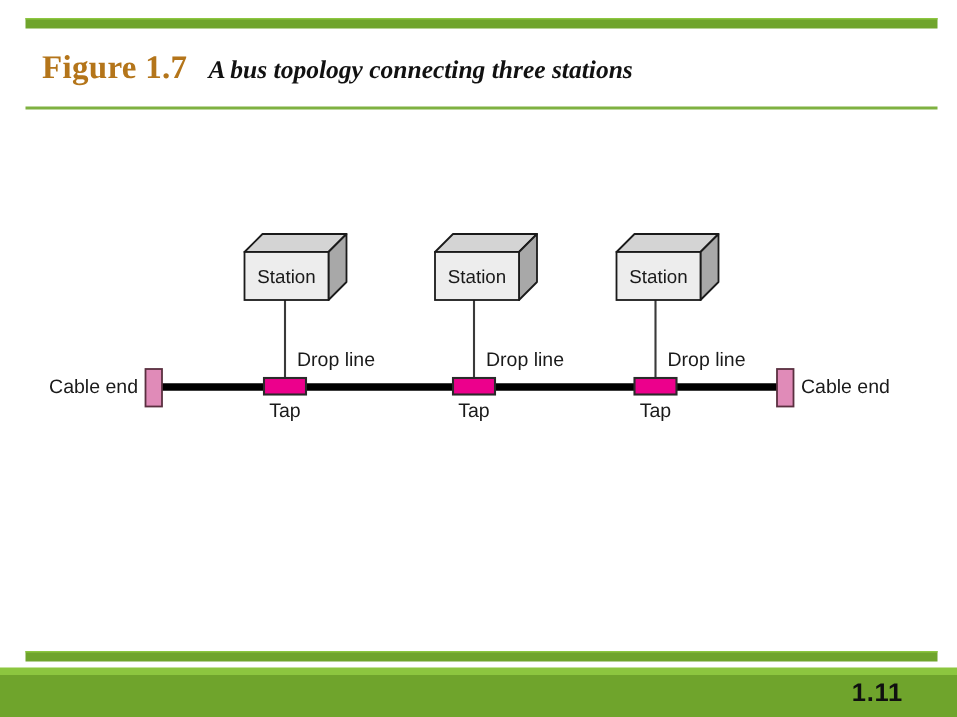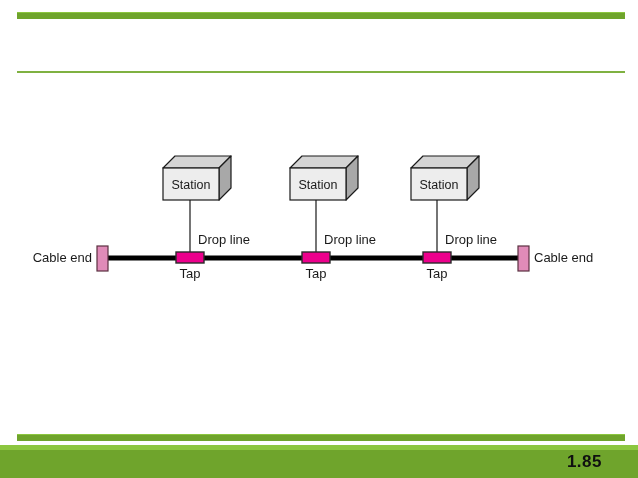--- a/index.html
+++ b/index.html
@@ -112,20 +112,24 @@
     letter-spacing: 0.5px;
   }
 </style>
 </head>
 <body>
 
 <div id="slide">
 
   <div class="top-bar"></div>
 
+  <div class="title-row">
+    <span class="figure-label">Figure 1.7</span>
+    <span class="figure-caption">A bus topology connecting three stations</span>
+  </div>
 
   <div class="title-rule"></div>
 
   <svg class="diagram" id="diagram-svg" viewBox="0 0 638 478" xmlns="http://www.w3.org/2000/svg">
       <line x1="190" y1="200" x2="190" y2="256" stroke="#3A3A3A" stroke-width="1.4"></line>
       <line x1="316" y1="200" x2="316" y2="256" stroke="#3A3A3A" stroke-width="1.4"></line>
       <line x1="437" y1="200" x2="437" y2="256" stroke="#3A3A3A" stroke-width="1.4"></line>
       <line x1="104" y1="258" x2="522" y2="258" stroke="#000000" stroke-width="5" stroke-linecap="butt"></line>
       <rect x="97" y="246" width="11" height="25" fill="#E08BB8" stroke="#5A3040" stroke-width="1.2"></rect>
       <rect x="518" y="246" width="11" height="25" fill="#E08BB8" stroke="#5A3040" stroke-width="1.2"></rect>
@@ -156,15 +160,15 @@
         <polygon points="411,168 423,156 479,156 467,168" fill="#D4D4D4" stroke="#1A1A1A" stroke-width="1.2" stroke-linejoin="round"></polygon>
         <polygon points="467,168 479,156 479,188 467,200" fill="#A8A8A8" stroke="#1A1A1A" stroke-width="1.2" stroke-linejoin="round"></polygon>
         <rect x="411" y="168" width="56" height="32" fill="#EDEDED" stroke="#1A1A1A" stroke-width="1.2"></rect>
         <text x="439" y="188.5" text-anchor="middle" font-family="&quot;Liberation Sans&quot;, sans-serif" font-size="12.5" font-weight="normal" fill="#1A1A1A">Station</text>
       </g>
     </svg>
 
   <div class="bottom-bar"></div>
   <div class="footer-thin"></div>
   <div class="footer-band"></div>
-  <div class="page-number">1.85</div>
+  <div class="page-number">1.11</div>
 
 </div>
 
 </body></html>

